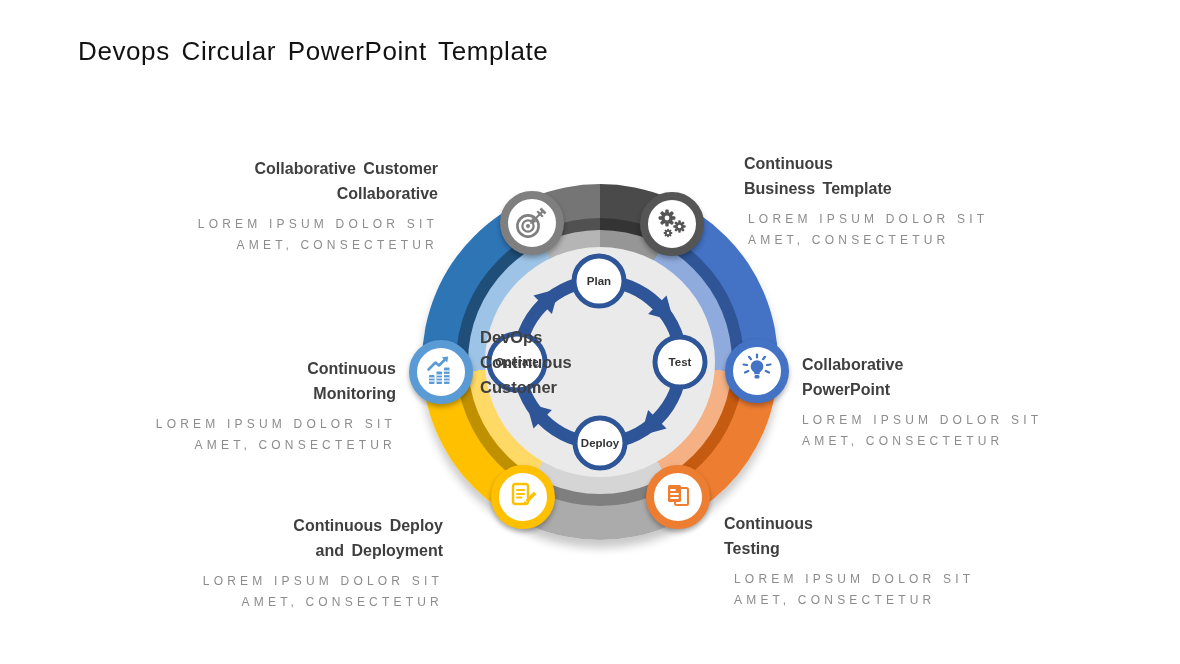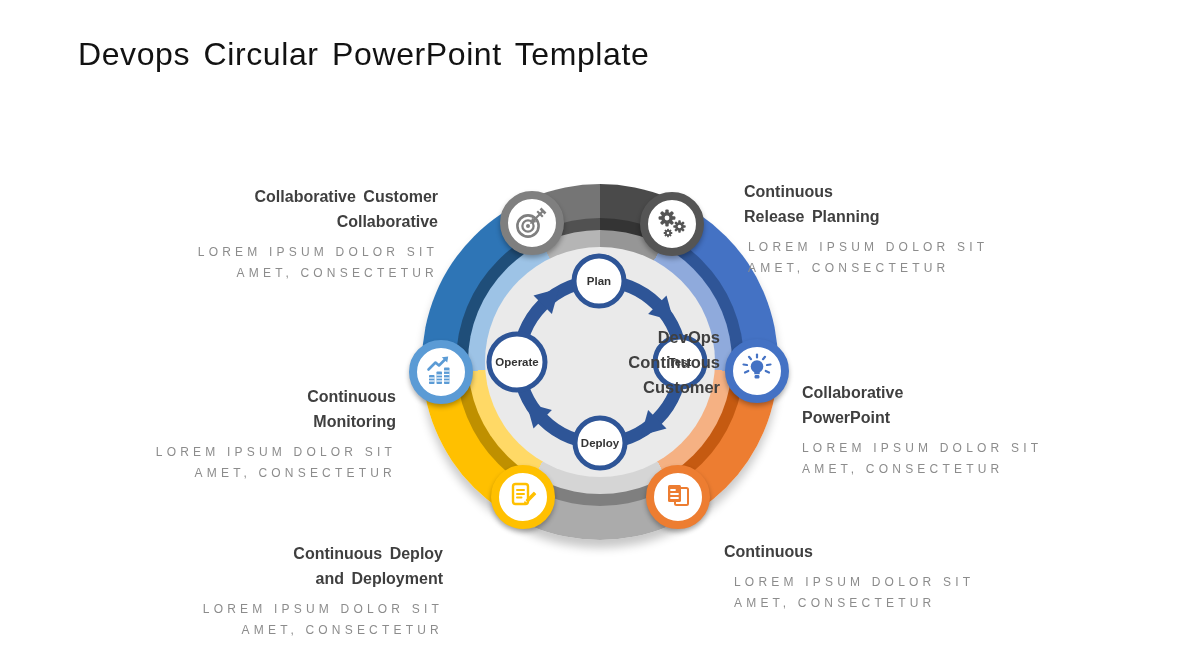--- a/index.html
+++ b/index.html
@@ -1,20 +1,20 @@
 <!DOCTYPE html>
 <html style="--title-color: #121212; --heading: #3F3F3F; --lorem: #8C8C8C; --center-bg: #EAEAEA; --cycle-blue: #2E5597; --seg-dark-gray: #4A4A4A; --seg-dark-gray-shade: #343434; --seg-dark-gray-tint: #969696; --seg-blue: #4472C4; --seg-blue-shade: #2F5597; --seg-blue-tint: #8FAADC; --seg-orange: #ED7D31; --seg-orange-shade: #C55A11; --seg-orange-tint: #F5B183; --seg-gray: #ABABAB; --seg-gray-shade: #7F7F7F; --seg-gray-tint: #D5D5D5; --seg-yellow: #FFC000; --seg-yellow-shade: #BF9000; --seg-yellow-tint: #FFD966; --seg-mblue: #2E75B6; --seg-mblue-shade: #1F4E79; --seg-mblue-tint: #9DC3E6; --seg-midgray: #757575; --seg-midgray-shade: #515151; --seg-midgray-tint: #B5B5B5; --icon-target: #7F7F7F; --icon-gears: #555555; --icon-bulb: #4472C4; --icon-docs: #ED7D31; --icon-edit: #FFC000; --icon-chart: #5B9BD5;"><head>
 <meta charset="utf-8">
 <style>
   html,body{margin:0;padding:0;background:#fff;}
   body{width:1180px;height:664px;position:relative;overflow:hidden;
        font-family:"Liberation Sans",sans-serif;}
   .canvas{position:absolute;inset:0;}
 
-  .page-title{position:absolute;left:78px;top:36px;font-size:32px;font-weight:400;
+  .page-title{position:absolute;left:78px;top:36px;font-size:26px;font-weight:400;
               color:var(--title-color);letter-spacing:.6px;word-spacing:4px;}
 
   
   .ring{position:absolute;border-radius:50%;}
   .ring-outer{left:422px;top:184px;width:356px;height:356px;
     box-shadow:0 8px 10px rgba(0,0,0,.22);
     background:conic-gradient(
       var(--seg-dark-gray) 0deg 28deg,
       var(--seg-blue) 28deg 94deg,
       var(--seg-orange) 94deg 150deg,
@@ -39,30 +39,30 @@
       var(--seg-gray-tint) 150deg 210deg,
       var(--seg-yellow-tint) 210deg 266deg,
       var(--seg-mblue-tint) 266deg 334deg,
       var(--seg-midgray-tint) 334deg 360deg);}
   .ring-center{left:485px;top:247px;width:230px;height:230px;background:var(--center-bg);}
 
   
   .cycle-svg{position:absolute;left:480px;top:242px;}
   .cycle-node-label{font-weight:700;fill:#333;font-size:11.5px;}
   .center-label{position:absolute;left:480px;top:242px;width:240px;height:240px;
-    display:flex;flex-direction:column;align-items:flex-end;justify-content:center;
+    display:flex;flex-direction:column;align-items:flex-start;justify-content:center;
     font-weight:700;font-size:16.5px;line-height:25px;color:#404040;pointer-events:none;}
 
   
   .badge{position:absolute;width:48px;height:48px;border-radius:50%;background:#fff;
     border:8px solid currentColor;box-shadow:0 3px 5px rgba(0,0,0,.3);
     display:flex;align-items:center;justify-content:center;}
 
   
-  .label{position:absolute;margin-top:28px;}
+  .label{position:absolute;}
   .label .hd{font-weight:700;font-size:16px;line-height:25px;color:var(--heading);word-spacing:3px;}
   .label .lorem{margin-top:8px;font-size:12px;line-height:21px;color:var(--lorem);letter-spacing:4.2px;}
   .ta-r{text-align:right;}
 </style>
 </head>
 <body>
 
 <div class="canvas">
 
   <div class="page-title">Devops Circular PowerPoint Template</div>
@@ -198,21 +198,21 @@
     </div>
     <div class="lorem">
       <div>LOREM IPSUM DOLOR SIT</div>
       <div>AMET, CONSECTETUR</div>
     </div>
   </div>
 
   <div class="label" style="left:744px;top:151px">
     <div class="hd">
       <div>Continuous</div>
-      <div>Release Planning</div>
+      <div>Business Template</div>
     </div>
     <div class="lorem" style="margin-left:4px">
       <div>LOREM IPSUM DOLOR SIT</div>
       <div>AMET, CONSECTETUR</div>
     </div>
   </div>
 
   <div class="label" style="left:802px;top:352px">
     <div class="hd">
       <div>Collaborative</div>
@@ -220,20 +220,21 @@
     </div>
     <div class="lorem">
       <div>LOREM IPSUM DOLOR SIT</div>
       <div>AMET, CONSECTETUR</div>
     </div>
   </div>
 
   <div class="label" style="left:724px;top:511px">
     <div class="hd">
       <div>Continuous</div>
+      <div>Testing</div>
     </div>
     <div class="lorem" style="margin-left:10px">
       <div>LOREM IPSUM DOLOR SIT</div>
       <div>AMET, CONSECTETUR</div>
     </div>
   </div>
 
   <div class="label ta-r" style="right:737px;top:513px">
     <div class="hd">
       <div>Continuous Deploy</div>

